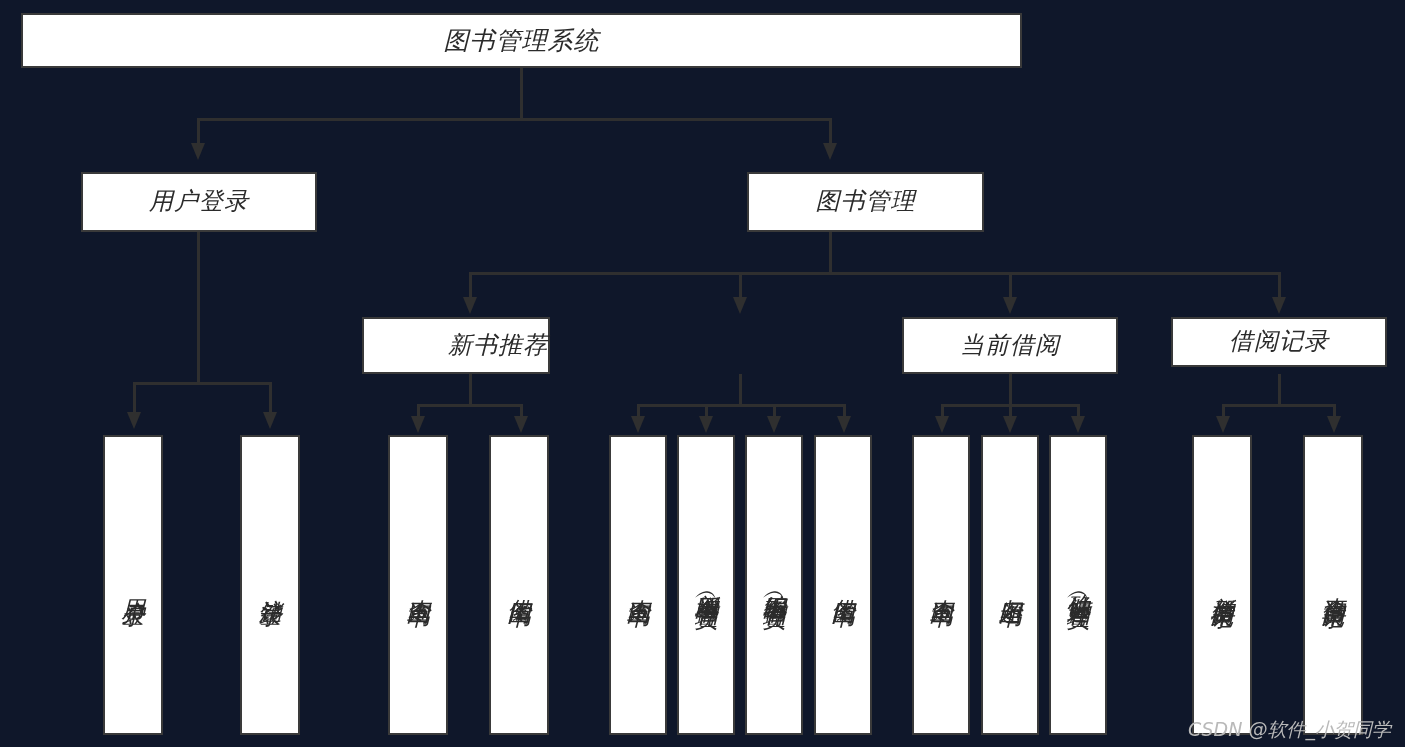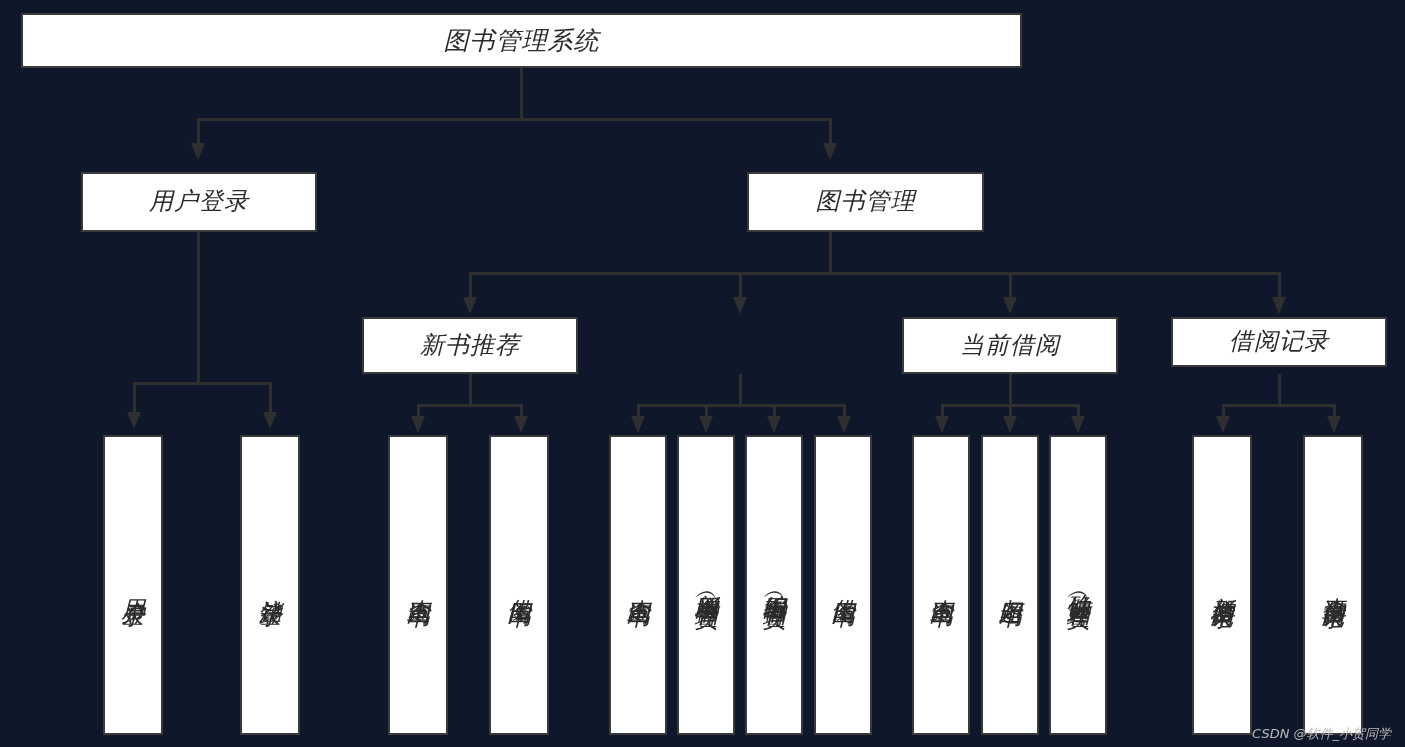--- a/index.html
+++ b/index.html
@@ -79,21 +79,21 @@
     border-right: 7.5px solid transparent;
     border-top: 17px solid #2f2f2f;
     z-index: 2;
   }
 
   
   #watermark {
     position: absolute;
     right: 14px;
     bottom: 4px;
-    font-size: 13px;
+    font-size: 19px;
     color: #b9b9b9;
     white-space: nowrap;
     z-index: 6;
     font-family: "DejaVu Sans", "Liberation Sans", sans-serif;
   }
 </style>
 </head>
 <body>
 
 <div id="canvas">
@@ -130,21 +130,21 @@
   <div class="ln h" style="left:469px; top:272px; width:811px; height:2.5px;"></div>
   <div class="ln v" style="left:469px; top:272px; height:27px;"></div>
   <div class="arw" style="left:463px; top:297px;"></div>
   <div class="ln v" style="left:739px; top:272px; height:27px;"></div>
   <div class="arw" style="left:733px; top:297px;"></div>
   <div class="ln v" style="left:1009px; top:272px; height:27px;"></div>
   <div class="arw" style="left:1003px; top:297px;"></div>
   <div class="ln v" style="left:1278px; top:272px; height:27px;"></div>
   <div class="arw" style="left:1272px; top:297px;"></div>
 
-  <div class="node horiz" style="left:362px; top:317px; width:216px; height:57px;">
+  <div class="node horiz" style="left:362px; top:317px; width:188px; height:57px;justify-content:flex-end;">
     <span class="lbl">新书推荐</span>
   </div>
   <div class="node horiz" style="left:902px; top:317px; width:216px; height:57px;">
     <span class="lbl">当前借阅</span>
   </div>
   <div class="node horiz" style="left:1171px; top:317px; width:216px; height:50px;">
     <span class="lbl">借阅记录</span>
   </div>
 
   <div class="ln v" style="left:469px; top:374px; height:32px;"></div>

